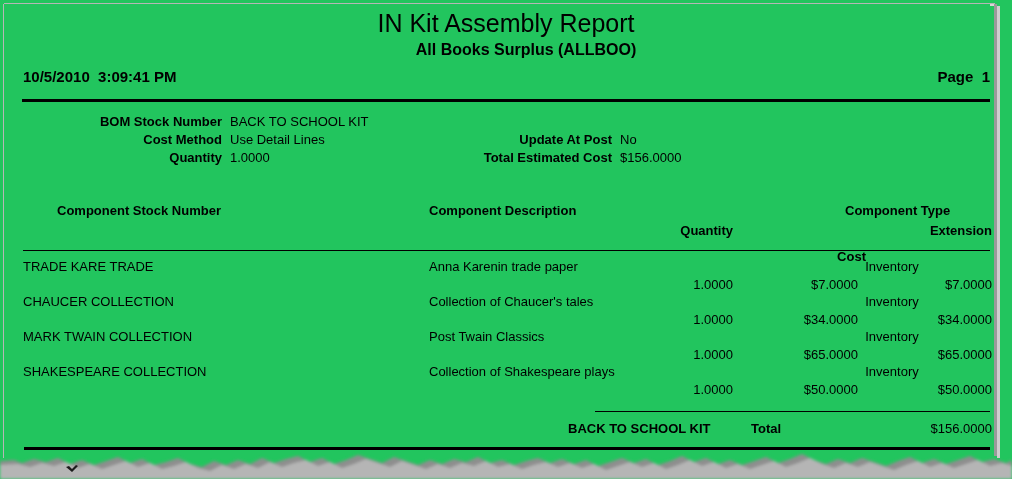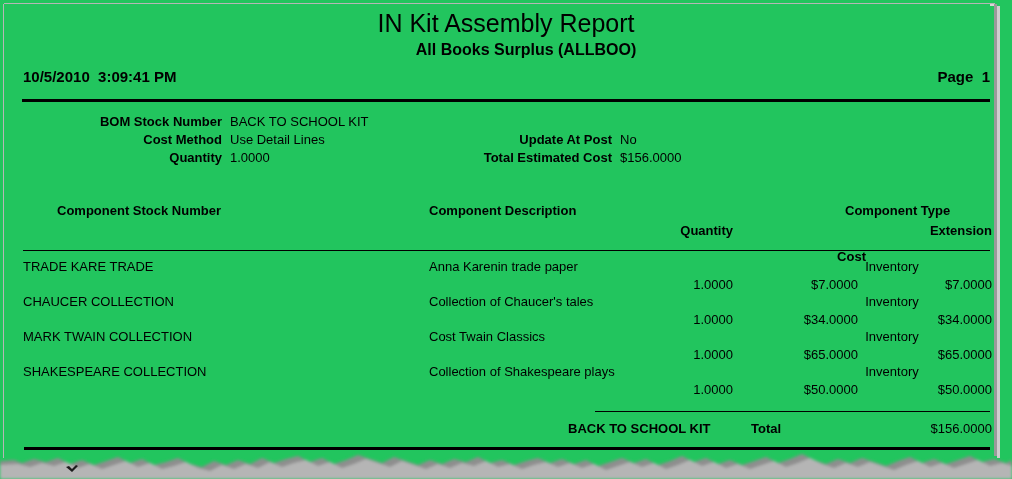--- a/index.html
+++ b/index.html
@@ -322,21 +322,21 @@
       <div class="detail-group">
         <span class="d-stock">CHAUCER COLLECTION</span>
         <span class="d-desc">Collection of Chaucer's tales</span>
         <span class="d-type">Inventory</span>
         <span class="d-qty">1.0000</span>
         <span class="d-cost">$34.0000</span>
         <span class="d-ext">$34.0000</span>
       </div>
       <div class="detail-group">
         <span class="d-stock">MARK TWAIN COLLECTION</span>
-        <span class="d-desc">Cost Twain Classics</span>
+        <span class="d-desc">Post Twain Classics</span>
         <span class="d-type">Inventory</span>
         <span class="d-qty">1.0000</span>
         <span class="d-cost">$65.0000</span>
         <span class="d-ext">$65.0000</span>
       </div>
       <div class="detail-group">
         <span class="d-stock">SHAKESPEARE COLLECTION</span>
         <span class="d-desc">Collection of Shakespeare plays</span>
         <span class="d-type">Inventory</span>
         <span class="d-qty">1.0000</span>

